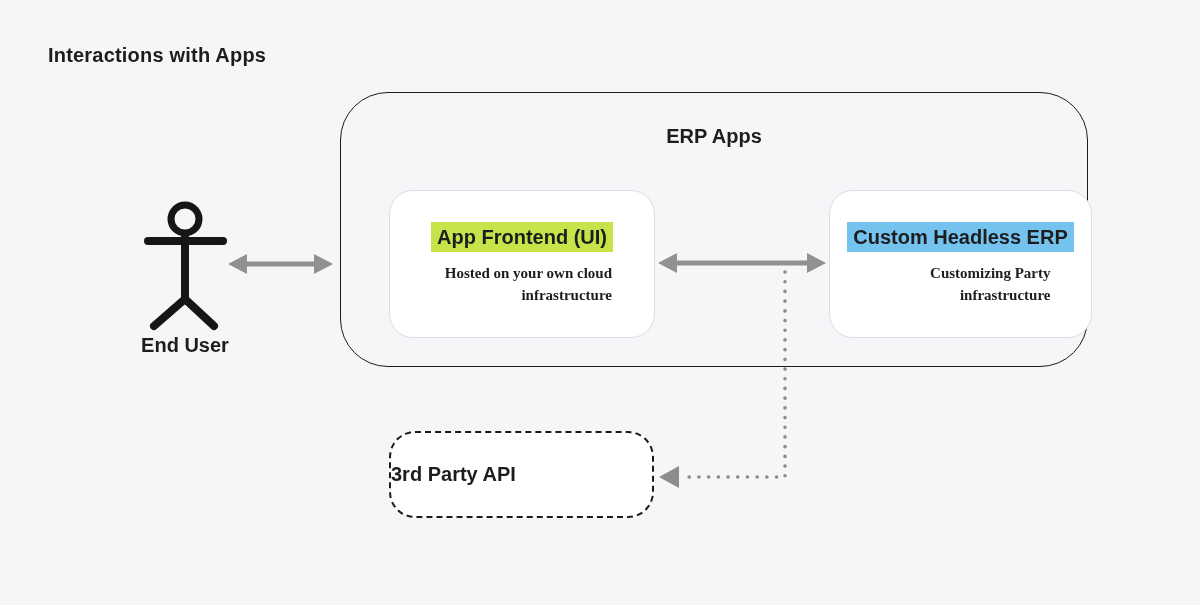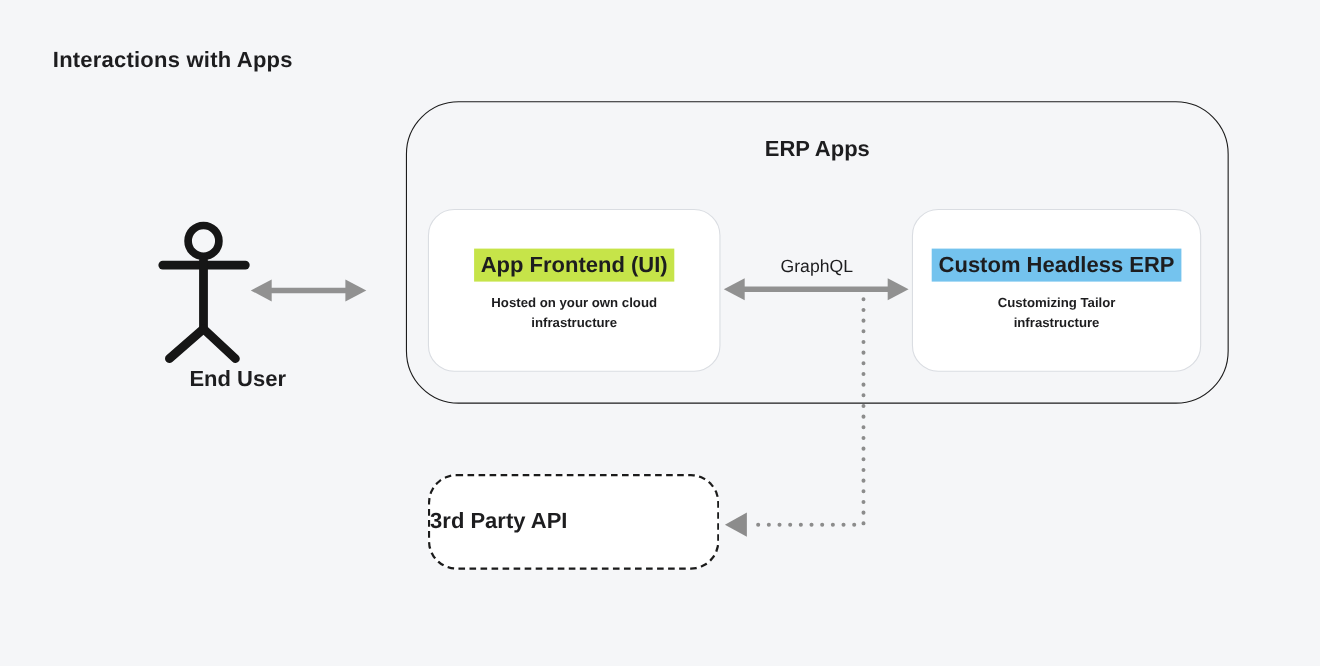--- a/index.html
+++ b/index.html
@@ -31,25 +31,25 @@
   
   .wires{position:absolute;left:0;top:0;width:1200px;height:605px;pointer-events:none;}
   .figure-stroke{stroke:#161616;fill:none;stroke-linecap:round;}
   .arrow-line{stroke:var(--arrow-gray);stroke-width:5;fill:none;}
   .arrow-head{fill:var(--arrow-gray);stroke:none;}
   .dot-line{stroke:var(--dotted-gray);stroke-width:3.6;fill:none;stroke-linecap:round;stroke-dasharray:0.1 9.6;}
   .dot-head{fill:var(--dotted-gray);stroke:none;}
 
   .actor-label{
     position:absolute;left:110px;top:334px;width:150px;
-    text-align:right;font-size:20px;font-weight:700;
+    text-align:center;font-size:20px;font-weight:700;
   }
 
   .erp-container{
-    position:absolute;left:369px;top:92px;width:748px;height:275px;
+    position:absolute;left:340px;top:92px;width:748px;height:275px;
     border:1.6px solid var(--container-border);
     border-radius:48px;
     background:transparent;
   }
   .erp-title{
     position:absolute;left:0;right:0;top:32px;
     text-align:center;font-size:20px;font-weight:700;
   }
 
   .node{
@@ -61,22 +61,22 @@
   }
   .node-frontend{left:389px;top:190px;width:266px;height:148px;}
   .node-erp{left:829px;top:190px;width:263px;height:148px;}
   .node-title{
     font-size:20px;font-weight:700;line-height:1;
     padding:5px 6px;margin-bottom:11px;white-space:nowrap;
   }
   .hl-green{background:var(--frontend-highlight);}
   .hl-blue{background:var(--erp-highlight);text-align:center;}
   .node-subtitle{
-    font-size:12px;font-weight:700;line-height:1.45;
-    text-align:center;max-width:180px;
+    font-size:15px;font-weight:700;line-height:1.45;
+    text-align:right;max-width:180px;font-family:Liberation Serif, serif;
   }
 
   .graphql-label{
     position:absolute;left:660px;top:234px;width:165px;
     text-align:center;font-size:16px;font-weight:400;
   }
 
   .api-node{
     position:absolute;left:389px;top:431px;width:265px;height:87px;
     background:var(--node-bg);
@@ -125,24 +125,23 @@
 
   <div class="erp-container">
     <div class="erp-title">ERP Apps</div>
   </div>
 
   <div class="node node-frontend">
     <div class="node-title hl-green">App Frontend (UI)</div>
     <div class="node-subtitle">Hosted on your own cloud infrastructure</div>
   </div>
 
-  <div class="graphql-label">GraphQL</div>
 
   <div class="node node-erp">
     <div class="node-title hl-blue">Custom Headless ERP</div>
-    <div class="node-subtitle">Customizing Tailor infrastructure</div>
+    <div class="node-subtitle">Customizing Party infrastructure</div>
   </div>
 
   <div class="api-node">
     <div class="api-title">3rd Party API</div>
   </div>
 
 </div>
 
 </body></html>

